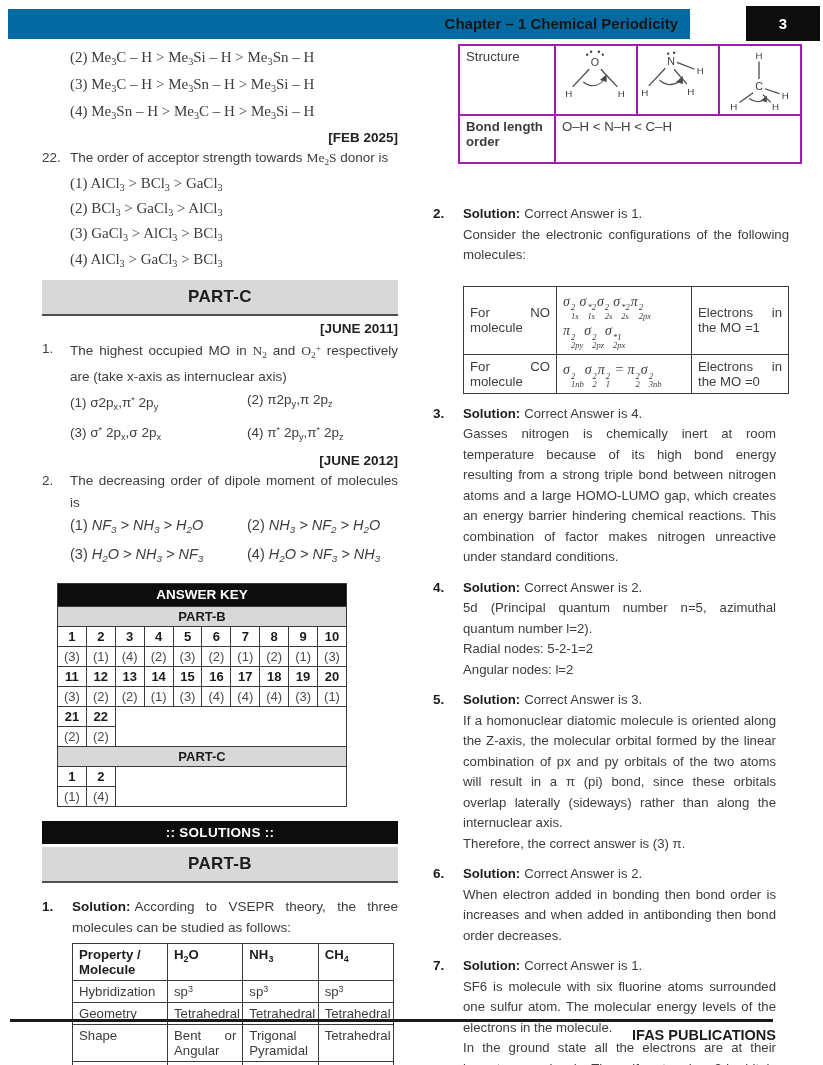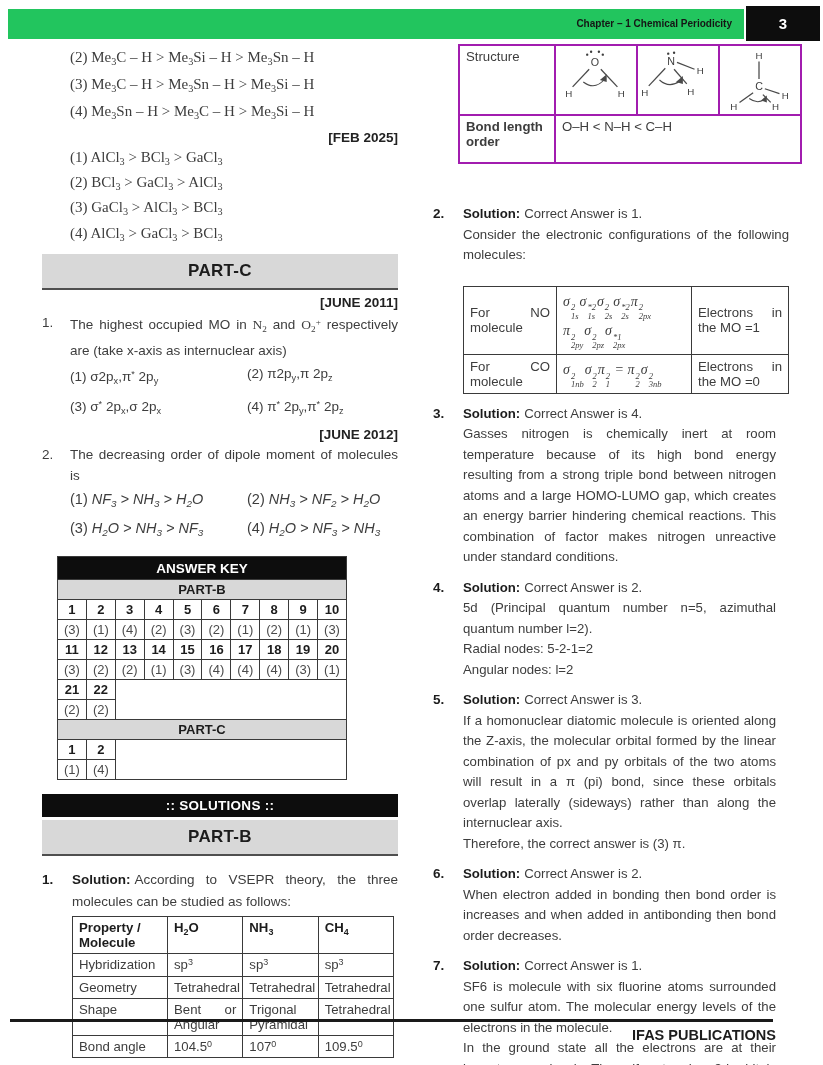--- a/index.html
+++ b/index.html
@@ -1,21 +1,21 @@
 <!DOCTYPE html>
 <html><head>
 <meta charset="utf-8">
 <style>
   html,body{margin:0;padding:0;background:#ffffff;}
   .page{position:relative;width:823px;height:1065px;background:#fff;
         font-family:"Liberation Sans",sans-serif;color:#3d3d3d;overflow:hidden;}
 
   
-  .hdr-bar{position:absolute;left:8px;top:9px;width:736px;height:30px;background:#22c55e;
-           color:#151515;font-weight:bold;font-size:10px;line-height:30px;text-align:right;
+  .hdr-bar{position:absolute;left:8px;top:9px;width:682px;height:30px;background:#0369a1;
+           color:#151515;font-weight:bold;font-size:15px;line-height:30px;text-align:right;
            padding-right:12px;box-sizing:border-box;}
   .hdr-page{position:absolute;left:746px;top:6px;width:74px;height:35px;background:#0d0d0d;
             color:#fff;font-weight:bold;font-size:15px;line-height:35px;text-align:center;}
 
   
   .col-left{position:absolute;left:42px;top:46px;width:356px;}
   .col-right{position:absolute;left:433px;top:44px;width:343px;}
 
   .serif{font-family:"Liberation Serif",serif;}
   sub{font-size:0.68em;vertical-align:-0.28em;}
@@ -92,20 +92,24 @@
   <div class="col-left">
 
     <div>
       <div class="optline">(2) Me<sub>3</sub>C – H &gt; Me<sub>3</sub>Si – H &gt; Me<sub>3</sub>Sn – H</div>
       <div class="optline">(3) Me<sub>3</sub>C – H &gt; Me<sub>3</sub>Sn – H &gt; Me<sub>3</sub>Si – H</div>
       <div class="optline">(4) Me<sub>3</sub>Sn – H &gt; Me<sub>3</sub>C – H &gt; Me<sub>3</sub>Si – H</div>
     </div>
 
     <div class="tag">[FEB 2025]</div>
 
+    <div class="qrow">
+      <div class="qnum">22.</div>
+      <div class="qtext">The order of acceptor strength towards <span class="serif">Me<sub>2</sub>S</span> donor is</div>
+    </div>
     <div>
       <div class="optline" style="line-height:21.5px;">(1) AlCl<sub>3</sub> &gt; BCl<sub>3</sub> &gt; GaCl<sub>3</sub></div>
       <div class="optline" style="line-height:21.5px;">(2) BCl<sub>3</sub> &gt; GaCl<sub>3</sub> &gt; AlCl<sub>3</sub></div>
       <div class="optline" style="line-height:21.5px;">(3) GaCl<sub>3</sub> &gt; AlCl<sub>3</sub> &gt; BCl<sub>3</sub></div>
       <div class="optline" style="line-height:21.5px;">(4) AlCl<sub>3</sub> &gt; GaCl<sub>3</sub> &gt; BCl<sub>3</sub></div>
     </div>
 
     <div class="part-bar">PART-C</div>
     <div class="tag" style="margin-top:4px;">[JUNE 2011]</div>
 

